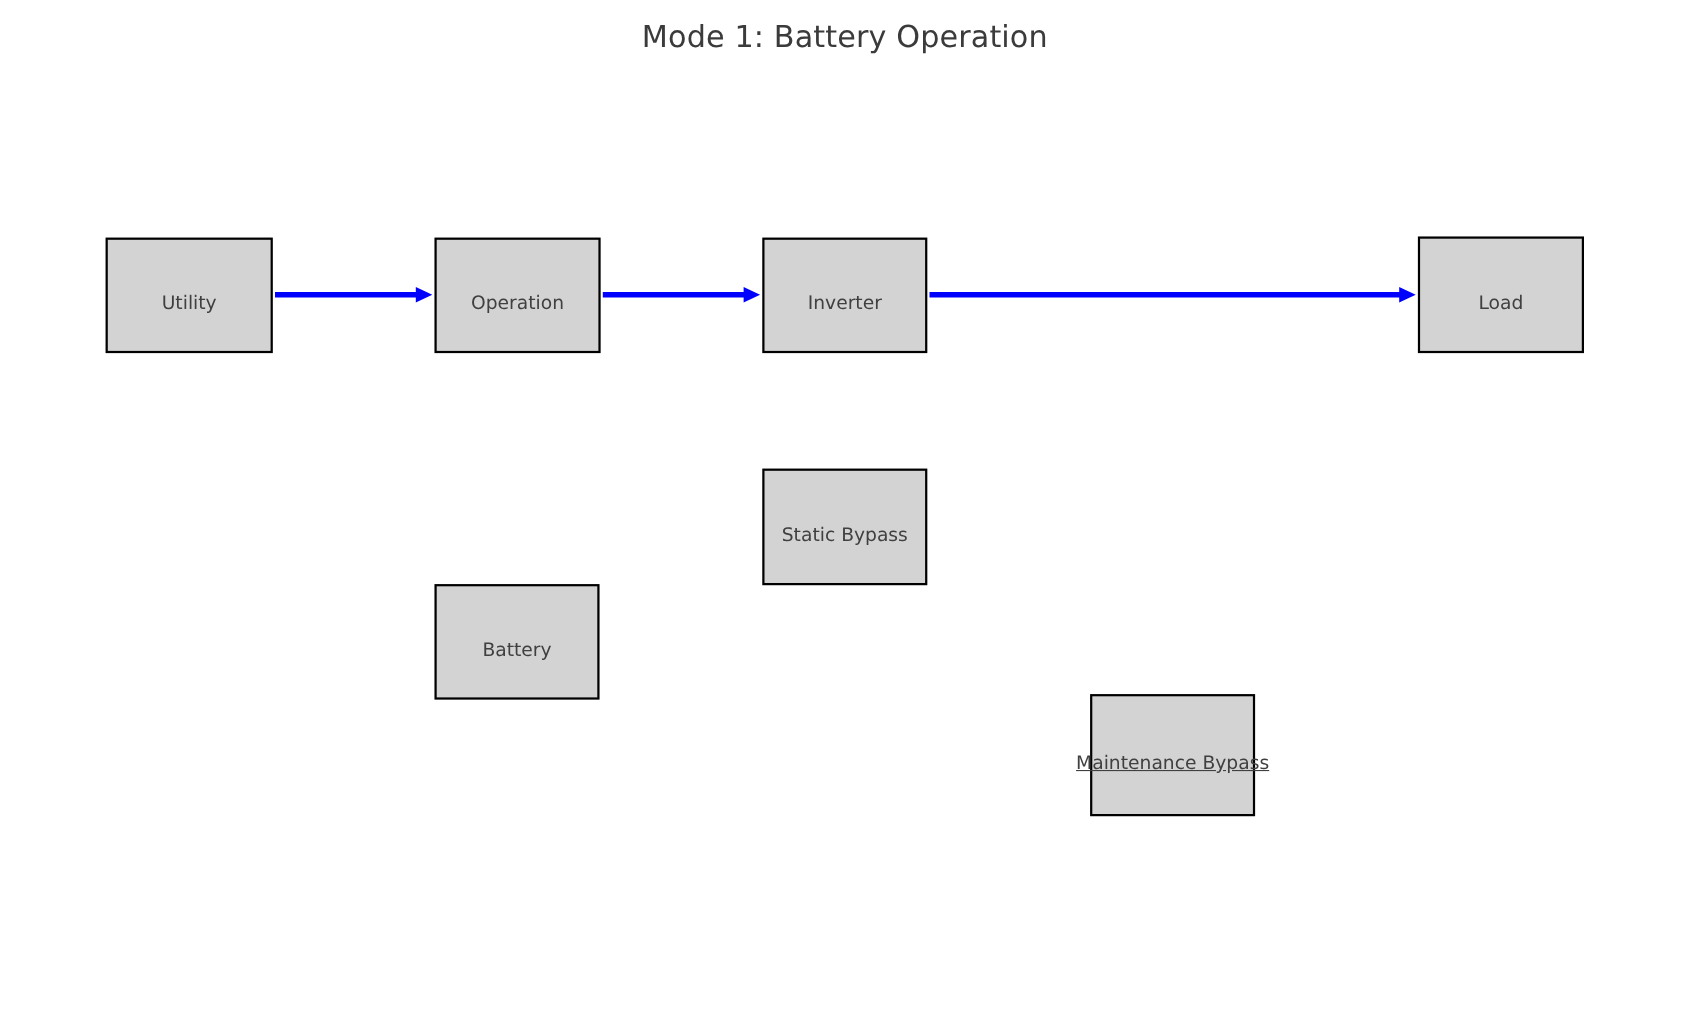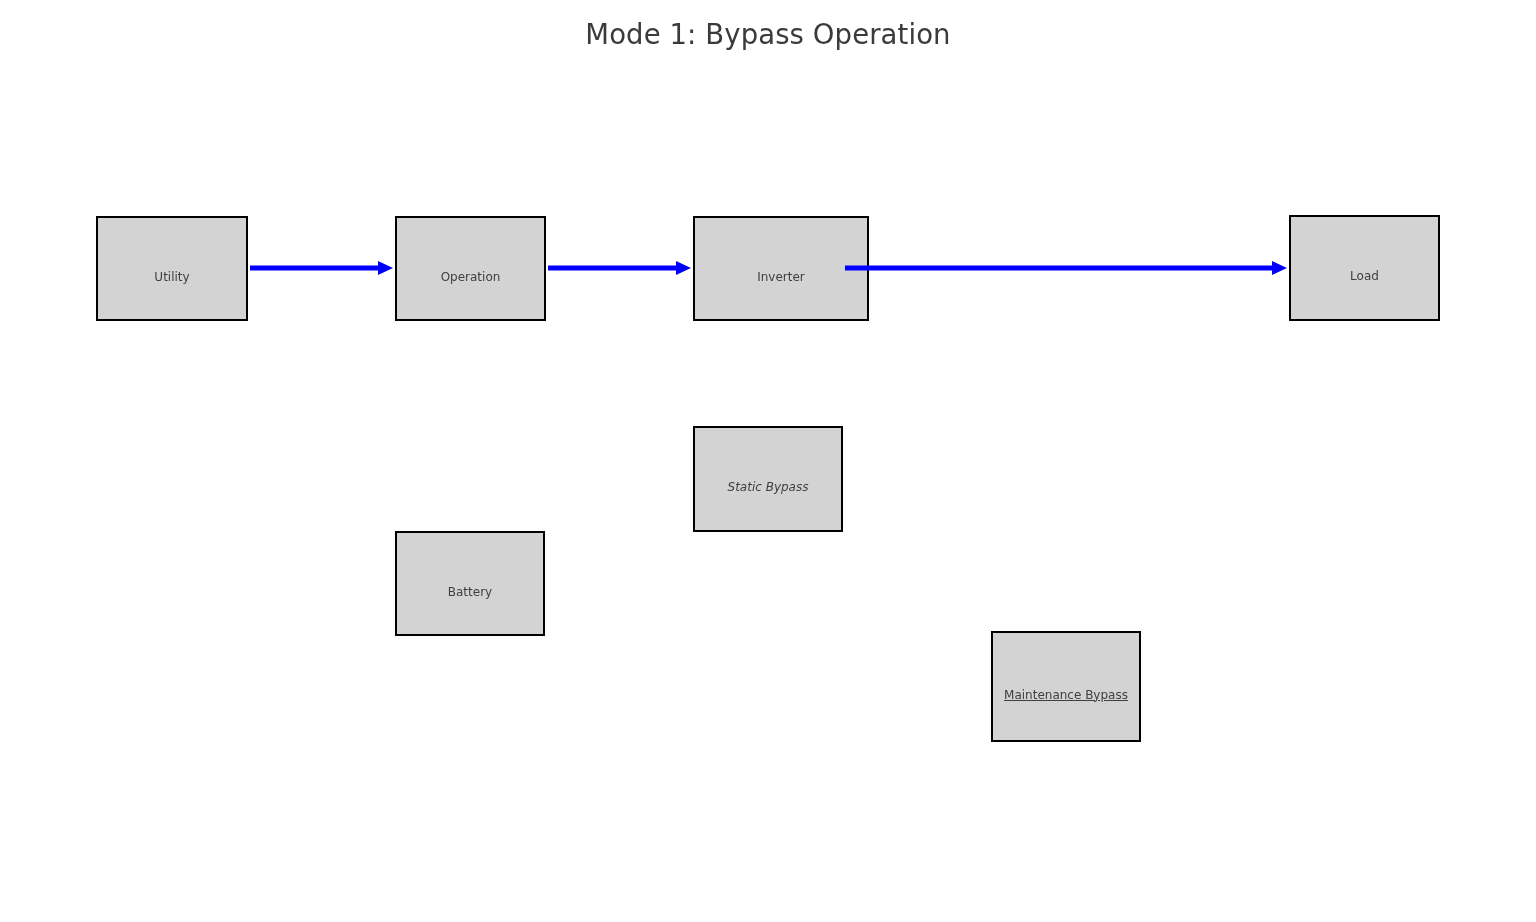--- a/index.html
+++ b/index.html
@@ -34,21 +34,21 @@
   .node {
     position: absolute;
     box-sizing: border-box;
     background: #d3d3d3;
     border: 2.5px solid #000000;
     display: flex;
     align-items: center;
     justify-content: center;
   }
   .node-label {
-    font-size: 12px;
+    font-size: 17px;
     color: #404040;
     white-space: nowrap;
     text-align: center;
     line-height: 1;
     user-select: none;
     margin-top: 16px;
   }
   
   #arrow-layer {
     position: absolute;
@@ -66,40 +66,40 @@
   .flow-arrow-head {
     fill: #0000ff;
     stroke: none;
   }
 </style>
 </head>
 <body>
 
 <div id="canvas" style="background: rgb(255, 255, 255);">
 
-  <div class="diagram-title" style="color: rgb(59, 59, 59);">Mode 1: Bypass Operation</div>
+  <div class="diagram-title" style="color: rgb(59, 59, 59);">Mode 1: Battery Operation</div>
 
   <div class="node" id="node-utility" style="left: 96px; top: 216px; width: 152px; height: 105px; background: rgb(211, 211, 211); border-color: rgb(0, 0, 0);">
     <span class="node-label" style="color: rgb(64, 64, 64);">Utility</span>
   </div>
 
   <div class="node" id="node-rectifier" style="left: 395px; top: 216px; width: 151px; height: 105px; background: rgb(211, 211, 211); border-color: rgb(0, 0, 0);">
     <span class="node-label" style="color: rgb(64, 64, 64);">Operation</span>
   </div>
 
-  <div class="node" id="node-inverter" style="left: 693px; top: 216px; width: 176px; height: 105px; background: rgb(211, 211, 211); border-color: rgb(0, 0, 0);">
+  <div class="node" id="node-inverter" style="left: 693px; top: 216px; width: 150px; height: 105px; background: rgb(211, 211, 211); border-color: rgb(0, 0, 0);">
     <span class="node-label" style="color: rgb(64, 64, 64);">Inverter</span>
   </div>
 
   <div class="node" id="node-load" style="left: 1289px; top: 215px; width: 151px; height: 106px; background: rgb(211, 211, 211); border-color: rgb(0, 0, 0);">
     <span class="node-label" style="color: rgb(64, 64, 64);">Load</span>
   </div>
 
   <div class="node" id="node-static-bypass" style="left: 693px; top: 426px; width: 150px; height: 106px; background: rgb(211, 211, 211); border-color: rgb(0, 0, 0);">
-    <span class="node-label" style="color: rgb(64, 64, 64); font-style: italic;">Static Bypass</span>
+    <span class="node-label" style="color: rgb(64, 64, 64);">Static Bypass</span>
   </div>
 
   <div class="node" id="node-battery" style="left: 395px; top: 531px; width: 150px; height: 105px; background: rgb(211, 211, 211); border-color: rgb(0, 0, 0);">
     <span class="node-label" style="color: rgb(64, 64, 64);">Battery</span>
   </div>
 
   <div class="node" id="node-maintenance-bypass" style="left: 991px; top: 631px; width: 150px; height: 111px; background: rgb(211, 211, 211); border-color: rgb(0, 0, 0);">
     <span class="node-label" style="color: rgb(64, 64, 64); text-decoration: underline;">Maintenance Bypass</span>
   </div>
 

